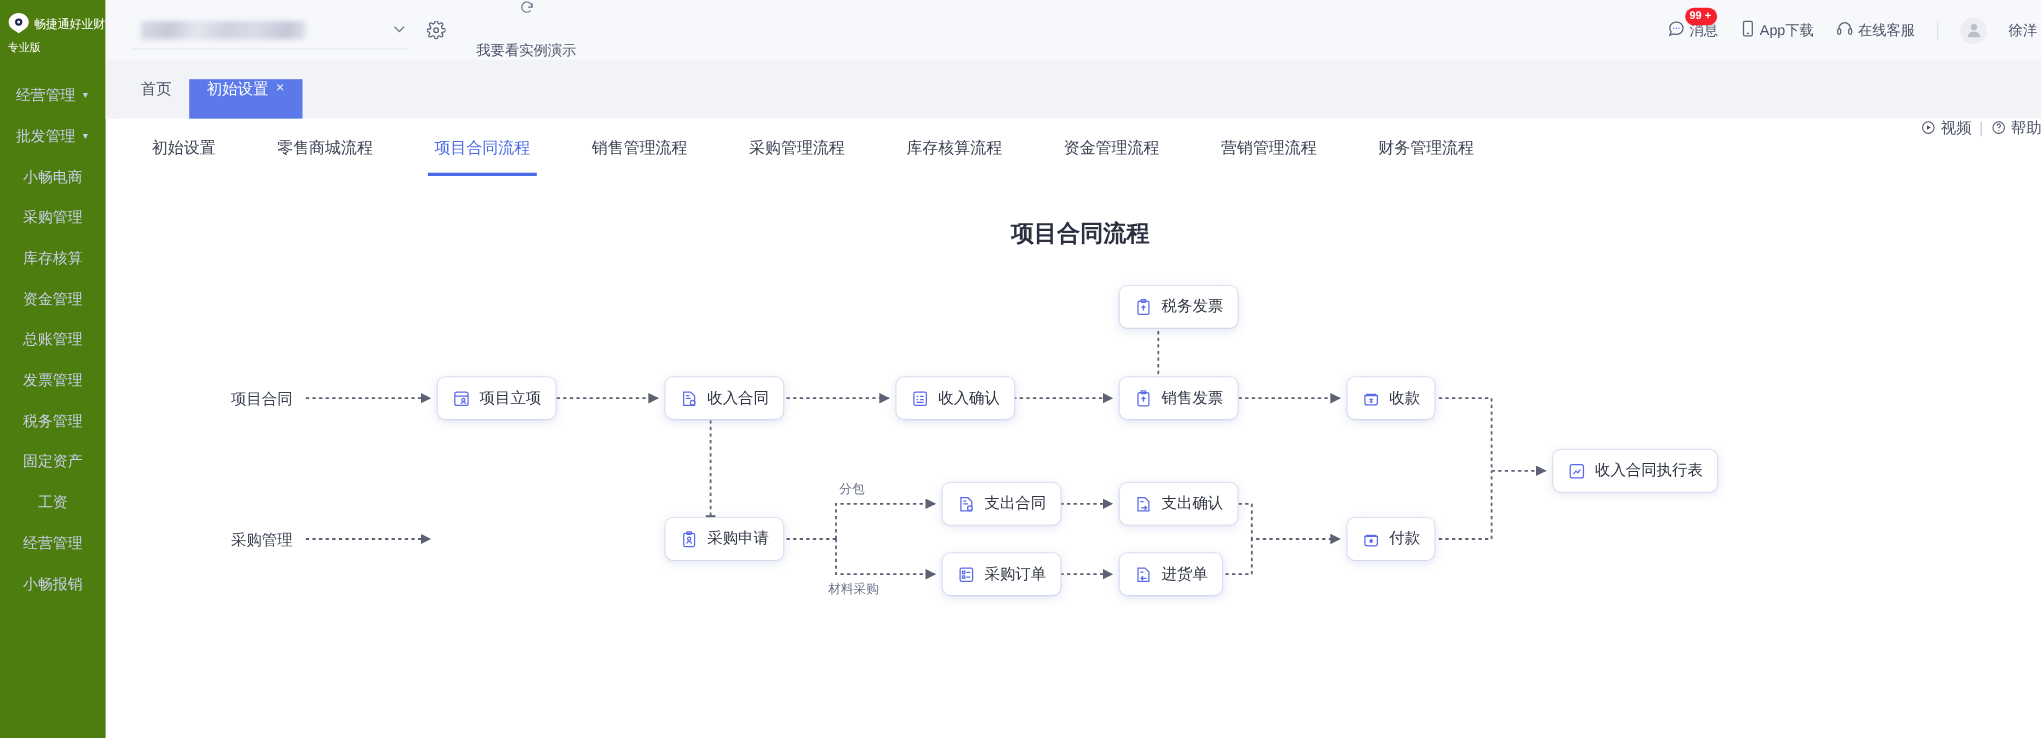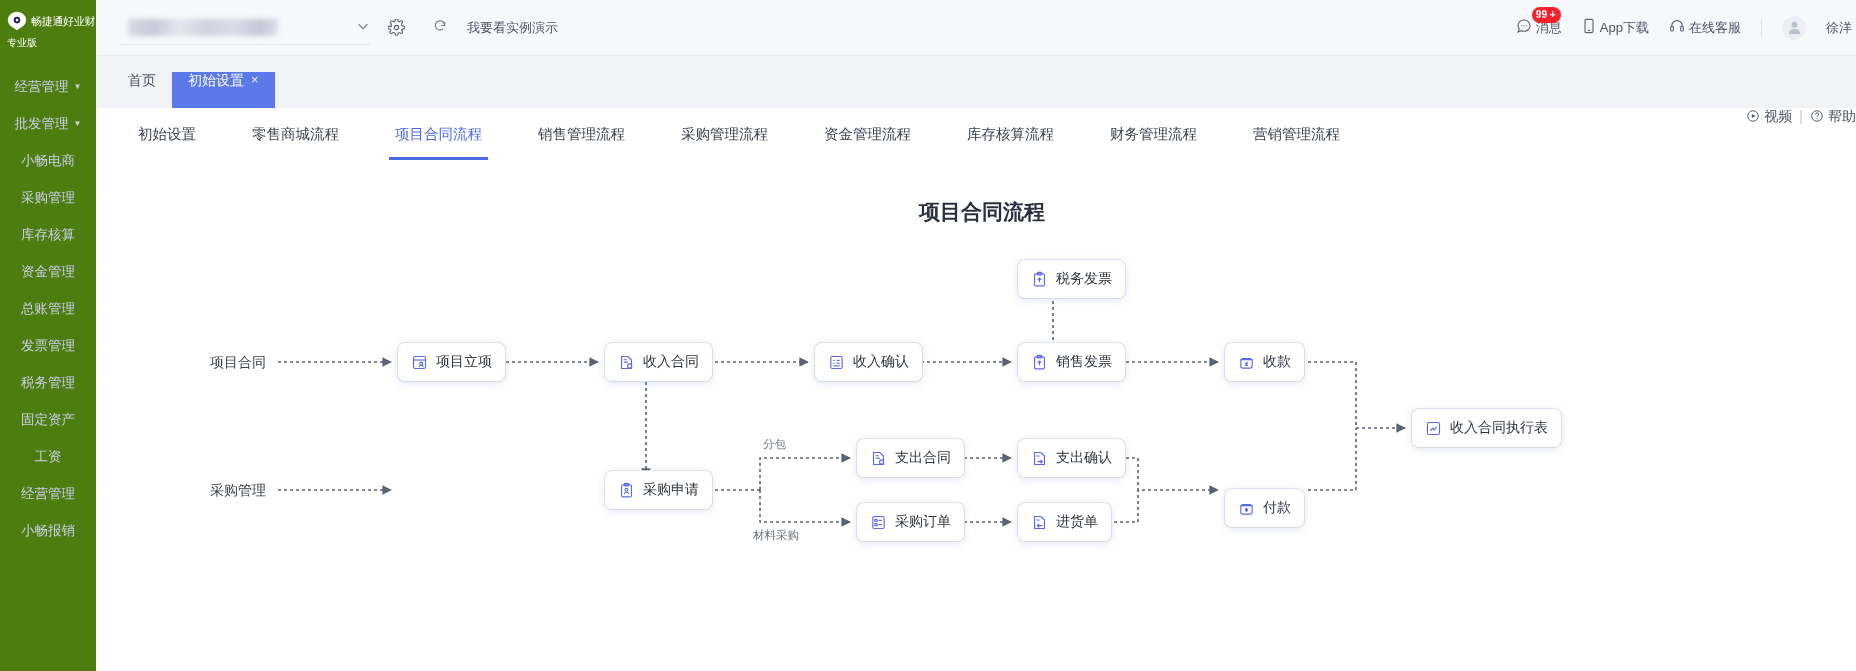--- a/index.html
+++ b/index.html
@@ -34,21 +34,21 @@
   #company-box{ display:flex; align-items:center; margin-left:24px; width:250px;
                 border-bottom:1px solid #e3e6ef; height:34px; }
   .blurred{
     width:150px; height:17px; margin-left:8px; border-radius:2px;
     background:linear-gradient(100deg,#d7dae6 0%,#c7cbd9 18%,#e4e6ef 34%,#cfd3e0 52%,#d9dce8 70%,#c3c7d6 88%,#e1e3ec 100%);
     filter:blur(2.6px);
   }
   .chev{ margin-left:auto; color:#7a8199; font-size:12px; }
   #gear{ margin-left:18px; color:#5a6379; display:flex; align-items:center; }
   #demo-link{ margin-left:28px; display:flex; align-items:center; gap:20px;
-              font-size:13px; color:#4b5366; cursor:pointer; }
+              font-size:13px; color:#4b5366; cursor:pointer;flex-direction:column; }
   #hdr-right{ margin-left:auto; display:flex; align-items:center; padding-right:4px; gap:20px; }
   .hdr-item{ display:flex; align-items:center; gap:4px; font-size:13px; color:#4b5366;
              cursor:pointer; position:relative; }
   .badge{
     position:absolute; top:-11px; left:16px; background:#f5222d; color:#fff;
     font-size:10px; line-height:1; padding:3px 5px 3px 4px; border-radius:9px;
     font-weight:bold; white-space:nowrap;
   }
   .hdr-sep{ width:1px; height:18px; background:#dfe2eb; }
   .avatar{ width:24px; height:24px; border-radius:50%; background:#eceef4;
@@ -260,30 +260,30 @@
     <div class="stab active">
       <span>项目合同流程</span>
       </div>
     <div class="stab">
       <span>销售管理流程</span>
       </div>
     <div class="stab">
       <span>采购管理流程</span>
       </div>
     <div class="stab">
+      <span>库存核算流程</span>
+      </div>
+    <div class="stab">
       <span>资金管理流程</span>
       </div>
     <div class="stab">
-      <span>库存核算流程</span>
+      <span>营销管理流程</span>
       </div>
     <div class="stab">
       <span>财务管理流程</span>
-      </div>
-    <div class="stab">
-      <span>营销管理流程</span>
       </div>
 
     <div id="subtabs-right">
       <span class="lnk">
         <span>
           <svg width="14" height="14" viewBox="0 0 24 24" fill="none" stroke="#4b5366" stroke-width="1.6">
             <circle cx="12" cy="12" r="9"></circle>
               <path d="M10 8.5l6 3.5-6 3.5z" fill="#4b5366" stroke="none"></path>
           </svg>
         </span>
@@ -488,21 +488,21 @@
       <span>
         <svg width="17" height="17" viewBox="0 0 24 24" fill="none" stroke="#5b6ae8" stroke-width="1.6">
           <path d="M5 3.5h9l5 5v12H5z"></path>
             <line x1="8" y1="8.5" x2="12" y2="8.5"></line>
           <path d="M16 16.5H9M11.5 14L9 16.5l2.5 2.5"></path>
         </svg>
       </span>
       <span class="lbl">进货单</span>
     </div>
 
-    <div class="node" style="left:1117px; top:329px;">
+    <div class="node" style="left:1117px; top:311px;">
       <span>
         <svg width="17" height="17" viewBox="0 0 24 24" fill="none" stroke="#5b6ae8" stroke-width="1.6">
           <path d="M4 8h16v9a3 3 0 01-3 3H7a3 3 0 01-3-3z"></path>
             <path d="M6 8V6.5h12V8"></path>
           <path d="M10 12.5l2 2 2-2M12 11v5.5M10 15h4"></path>
         </svg>
       </span>
       <span class="lbl">付款</span>
     </div>
   </div>

